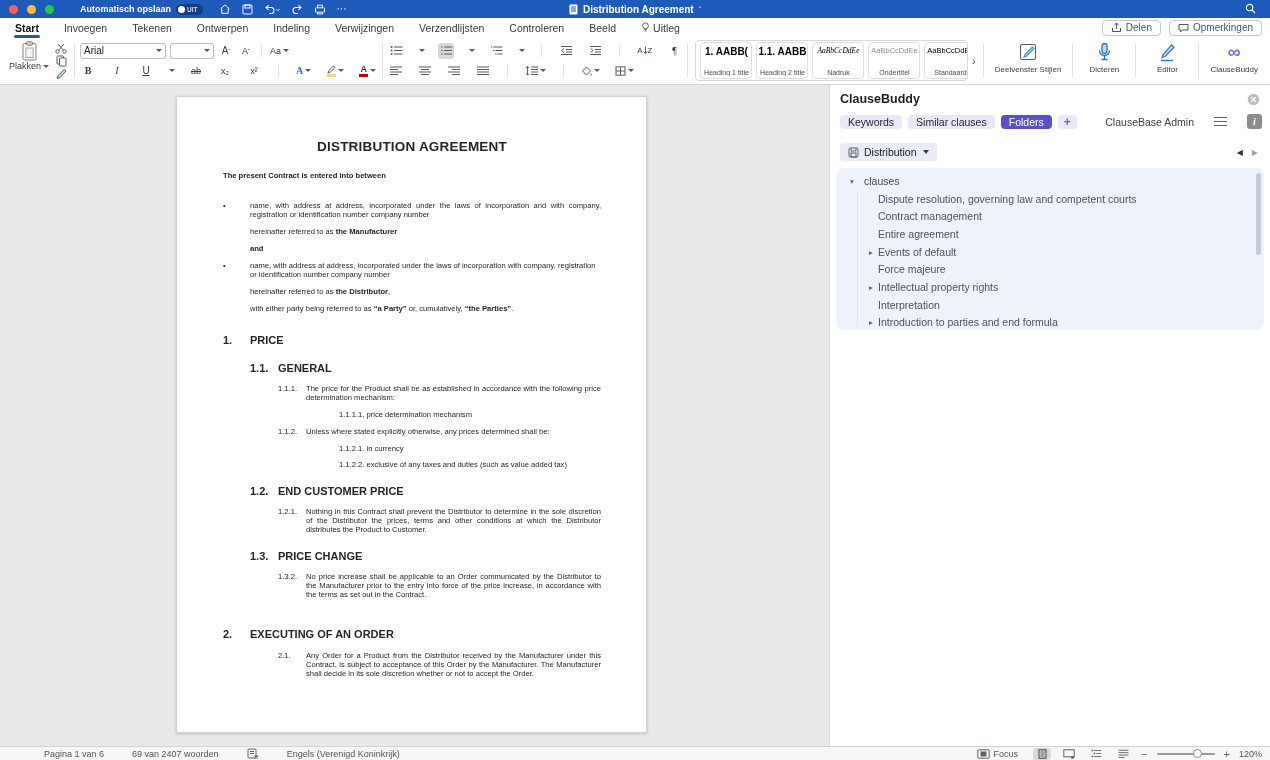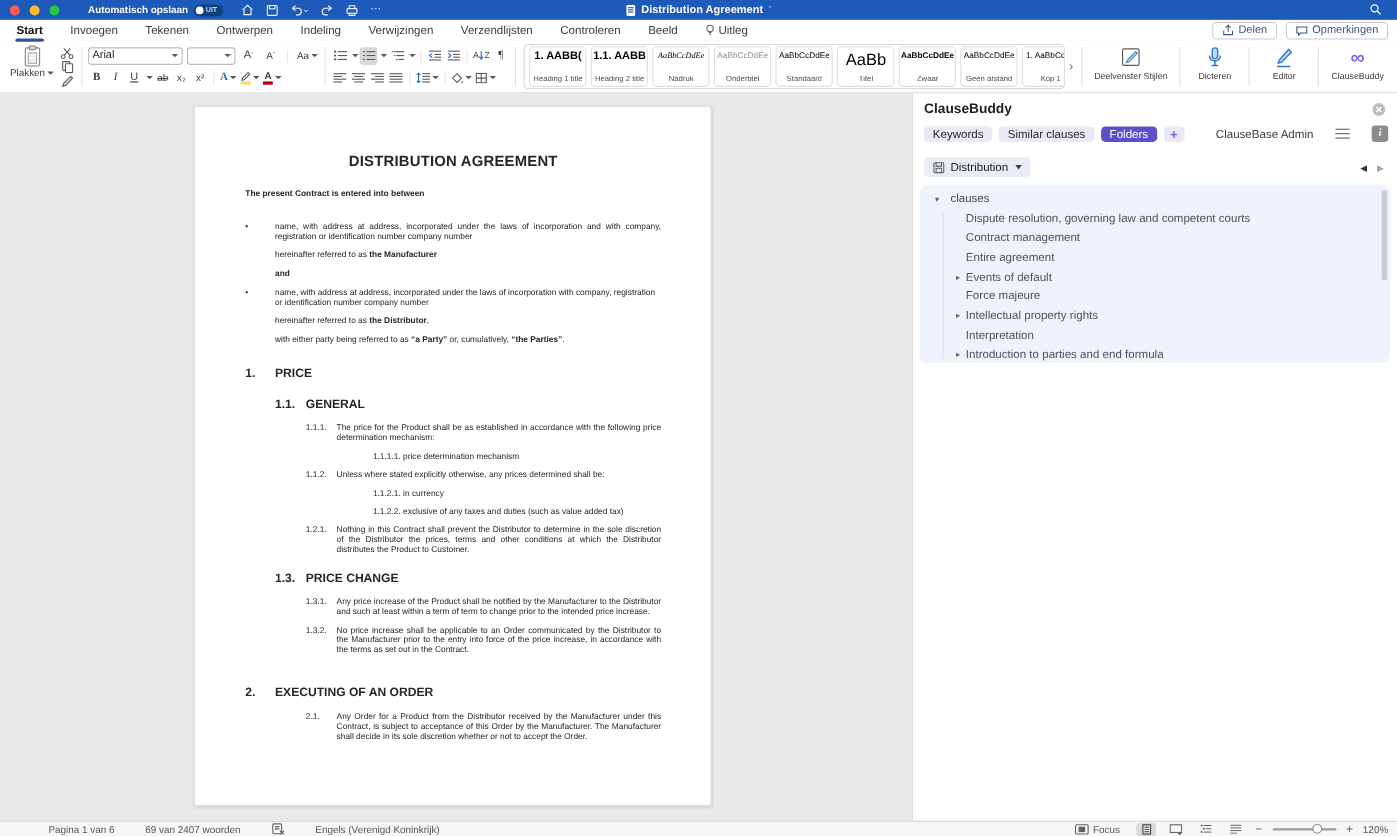--- a/index.html
+++ b/index.html
@@ -27,21 +27,21 @@
   .rtab{font-size:10.5px;color:#3b3b3b;margin-right:23px;position:relative;padding:2px 1px;cursor:default;display:flex;align-items:center;gap:3px;white-space:nowrap}
   .rtab.active{font-weight:bold;color:#111}
   .rtab.active::after{content:"";position:absolute;left:0;right:0;bottom:-2px;height:2.5px;background:#2b579a;border-radius:2px}
   .tabrow-spacer{flex:1}
   .chip-btn{display:inline-flex;align-items:center;gap:4px;border:1px solid #c9c9c9;border-radius:4px;height:16px;padding:0 8px;font-size:10px;color:#39567e;margin-left:8px;background:#fff;white-space:nowrap}
 
   
   .ribbon{height:48px;background:#fff;border-bottom:1px solid #d5d5d5;display:flex;align-items:stretch;padding:3px 6px 3px 8px}
   .rgsep{width:1px;background:#e2e2e2;margin:3px 5px}
   .rgroup{display:flex;flex-direction:column;justify-content:space-between;padding:1px 0}
-  .rrow{display:flex;align-items:center;height:19px;gap:1px}
+  .rrow{display:flex;align-items:center;height:19px;gap:13px}
   .sbtn{min-width:16px;height:16px;display:inline-flex;align-items:center;justify-content:center;border-radius:3px;font-size:10px;color:#3b3b3b;padding:0 1px;white-space:nowrap}
   .sbtn.on{background:#d8d8d8}
   .dd{width:0;height:0;border-left:3px solid transparent;border-right:3px solid transparent;border-top:3.5px solid #5a5a5a;margin-left:2px}
   .vsep-s{width:1px;height:12px;background:#e4e4e4;margin:0 3px}
   .paste-group{display:flex;gap:3px;padding-top:1px}
   .paste-big{display:flex;flex-direction:column;align-items:center;font-size:9px;color:#3b3b3b;width:42px}
   .paste-side{display:flex;flex-direction:column;justify-content:space-between;padding:1px 0}
   .combo{border:1px solid #bdbdbd;border-radius:3px;height:16px;display:flex;align-items:center;font-size:10px;color:#222;padding:0 3px;background:#fff}
   .combo .dd{margin-left:auto}
   .combo.font{width:86px}
@@ -586,31 +586,31 @@
           <span class="num">1.1.1.</span>
           <div class="ntxt just"><span class="run">The price for the Product shall be as established in accordance with the following price determination mechanism:</span></div>
         </div>
         <div class="b-num4"><span class="run">1.1.1.1. price determination mechanism</span></div>
         <div class="b-num3">
           <span class="num">1.1.2.</span>
           <div class="ntxt"><span class="run">Unless where stated explicitly otherwise, any prices determined shall be:</span></div>
         </div>
         <div class="b-num4"><span class="run">1.1.2.1. in currency</span></div>
         <div class="b-num4"><span class="run">1.1.2.2. exclusive of any taxes and duties (such as value added tax)</span></div>
+        <div class="b-h2">
+          <span class="num">1.2.</span>
+          <span class="htxt">END CUSTOMER PRICE</span>
+        </div>
         <div class="b-num3">
           <span class="num">1.2.1.</span>
           <div class="ntxt just"><span class="run">Nothing in this Contract shall prevent the Distributor to determine in the sole discretion of the Distributor the prices, terms and other conditions at which the Distributor distributes the Product to Customer.</span></div>
         </div>
         <div class="b-h2">
           <span class="num">1.3.</span>
           <span class="htxt">PRICE CHANGE</span>
-        </div>
-        <div class="b-num3">
-          <span class="num">1.3.1.</span>
-          <div class="ntxt just"><span class="run">Any price increase of the Product shall be notified by the Manufacturer to the Distributor and such at least within a term of term to change prior to the intended price increase.</span></div>
         </div>
         <div class="b-num3">
           <span class="num">1.3.2.</span>
           <div class="ntxt just"><span class="run">No price increase shall be applicable to an Order communicated by the Distributor to the Manufacturer prior to the entry into force of the price increase, in accordance with the terms as set out in the Contract.</span></div>
         </div>
         <div class="b-h1 spaced">
           <span class="num">2.</span>
           <span class="htxt">EXECUTING OF AN ORDER</span>
         </div>
         <div class="b-num3">

